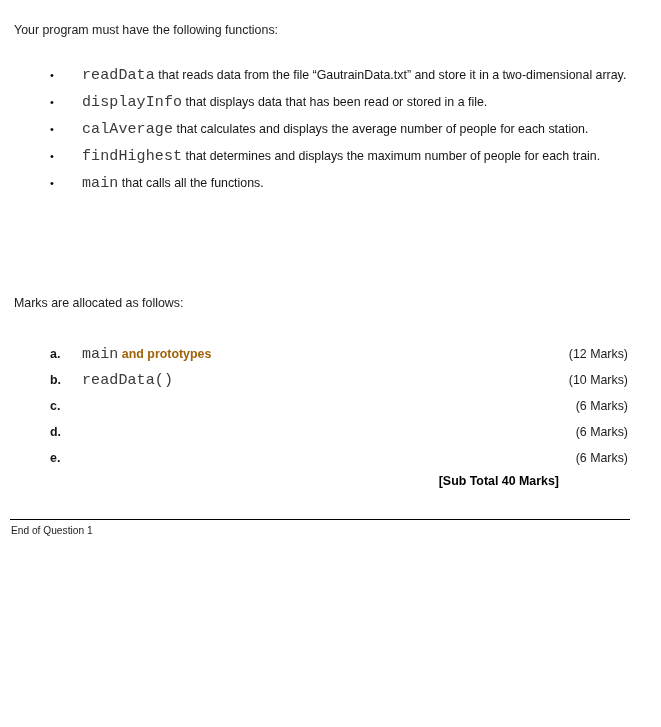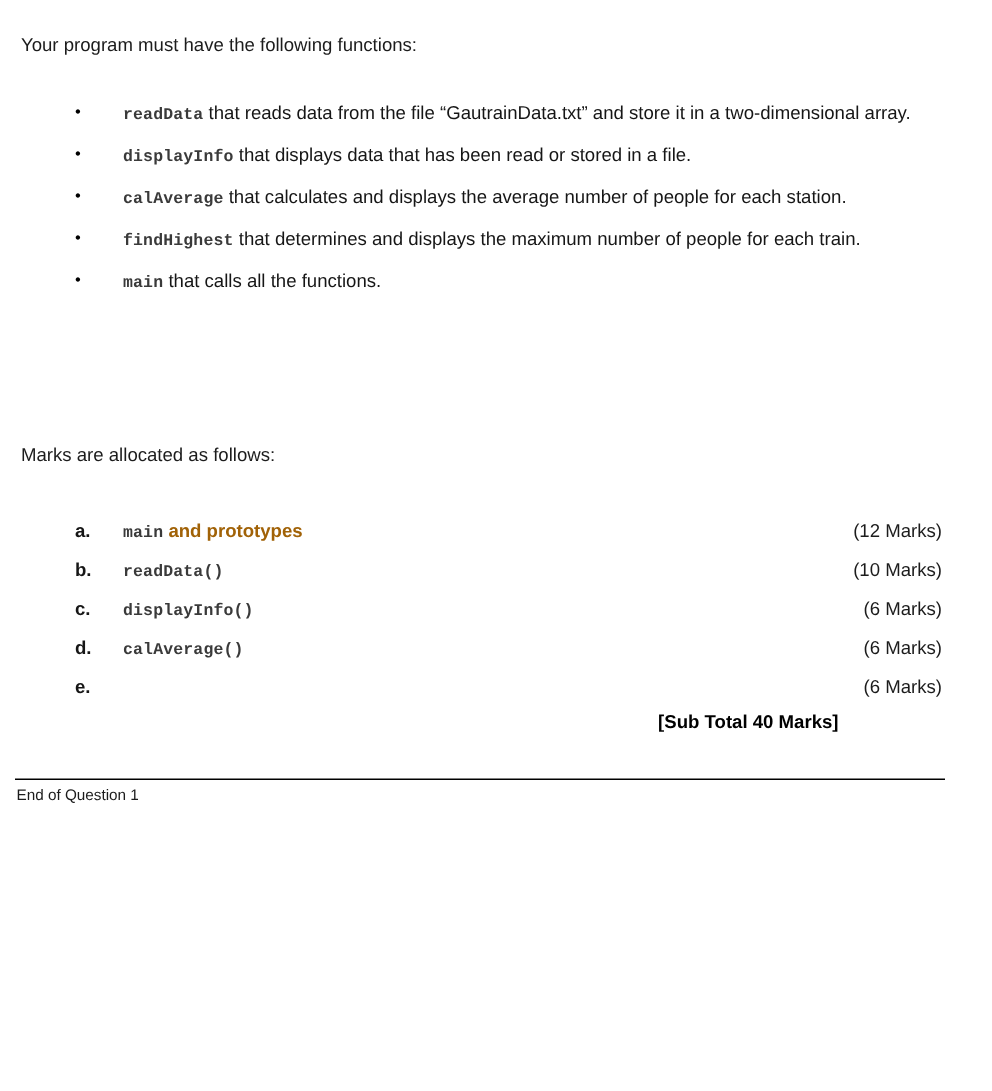--- a/index.html
+++ b/index.html
@@ -55,24 +55,23 @@
     left: 50px;
     top: 0;
     width: 8px;
     height: 26px;
     line-height: 26px;
     font-size: 11px;
     color: #000;
   }
   .mono {
     font-family: "Liberation Mono", "DejaVu Sans Mono", monospace;
-    font-size: 11px;
+    font-size: 15px;
     color: #3a3a3a;
     letter-spacing: 0.1px;
-    font-weight: bold;
   }
   .bullet-item .desc {
     font-family: "Liberation Sans", sans-serif;
     font-size: 12.4px;
     color: #161616;
   }
 
   
   .marks-list {
     position: absolute;
@@ -195,27 +194,25 @@
     </div>
 
     <div class="marks-row">
       <span class="letter">b.</span>
       <span class="label-wrap"><span class="mono">readData()</span><span class="label-suffix"></span></span>
       <span class="value">(10 Marks)</span>
     </div>
 
     <div class="marks-row">
       <span class="letter">c.</span>
-      <span class="label-wrap"><span class="mono">displayInfo()</span><span class="label-suffix"></span></span>
       <span class="value">(6 Marks)</span>
     </div>
 
     <div class="marks-row">
       <span class="letter">d.</span>
-      <span class="label-wrap"><span class="mono">calAverage()</span><span class="label-suffix"></span></span>
       <span class="value">(6 Marks)</span>
     </div>
 
     <div class="marks-row">
       <span class="letter">e.</span>
       <span class="value">(6 Marks)</span>
     </div>
 
   </div>
 

